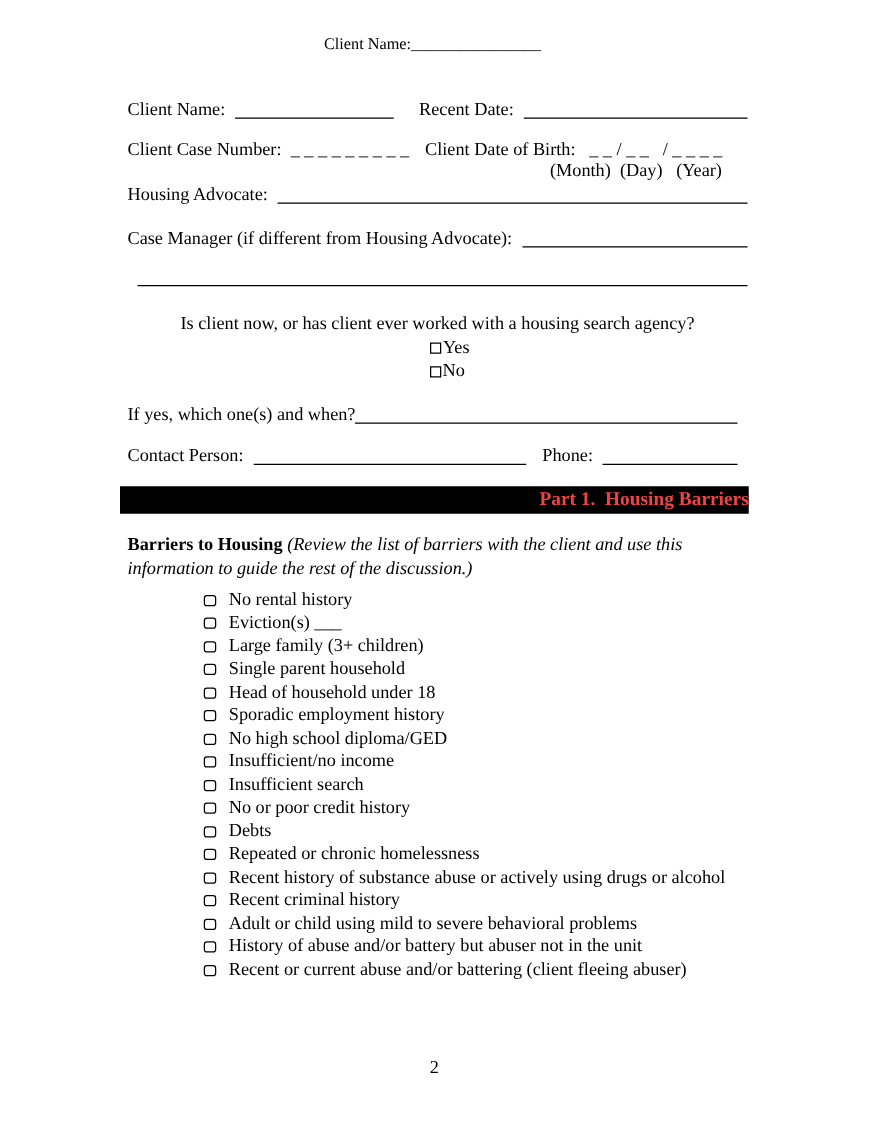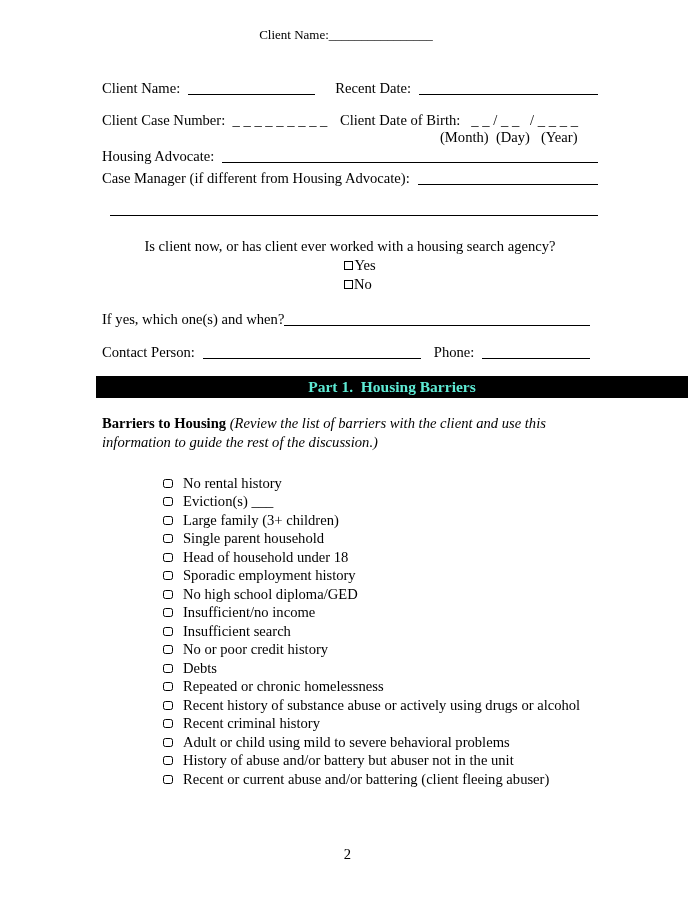--- a/index.html
+++ b/index.html
@@ -30,57 +30,57 @@
   }
   .grow { flex:1 1 auto; }
   .lbl { white-space:pre; }
   .gap8 { margin-left:8px; }
   .row-1 { margin-top:36px; }
   .row-2 { margin-top:13px; align-items:flex-start; }
   .dob-col { flex:1 1 auto; }
   .dob-line { line-height:19px; white-space:pre; }
   .dob-units { line-height:15px; white-space:pre; padding-left:100px; }
   .row-advocate { margin-top:2px; }
-  .row-cm { margin-top:3px; }
+  .row-cm { margin-top:16px; }
   .row-phone { margin-top:16px; }
   .row-question { margin-top:18px; align-items:center;flex-direction:column; }
   .row-ifyes { margin-top:16px; }
   .row-contact { margin-top:14px; }
   .sq-checkbox {
     display:inline-block;
     width:9px; height:9px;
     border:1px solid #000;
     margin-right:1px;
     flex:none;
   }
   .yesno { display:inline-flex; align-items:center; }
   .yes-group { margin-left:20px; }
   .no-group { margin-left:16px; }
   .part-banner {
     margin-top:14px;
     margin-left:-6px;
-    width:592px; height:22px;
+    width:503px; height:22px;
     background:#000000;
-    color:#5eead4;
+    color:#ef4444;
     font-weight:bold;
     font-size:15.5px;
-    text-align:center;
+    text-align:right;
     line-height:22px;
     white-space:pre;
   }
   .barriers-heading {
     margin-top:16px;
     line-height:19px;
     width:497px;
   }
   .barriers-heading b { font-weight:bold; }
   .barriers-heading i { font-style:italic; }
   .barrier-list {
     list-style:none;
-    margin-top:22px;
+    margin-top:6px;
     margin-left:61px;
   }
   .barrier-list li {
     display:flex;
     align-items:center;
     height:18.5px;
     gap:10px;
   }
   .rc-checkbox {
     display:inline-block;

